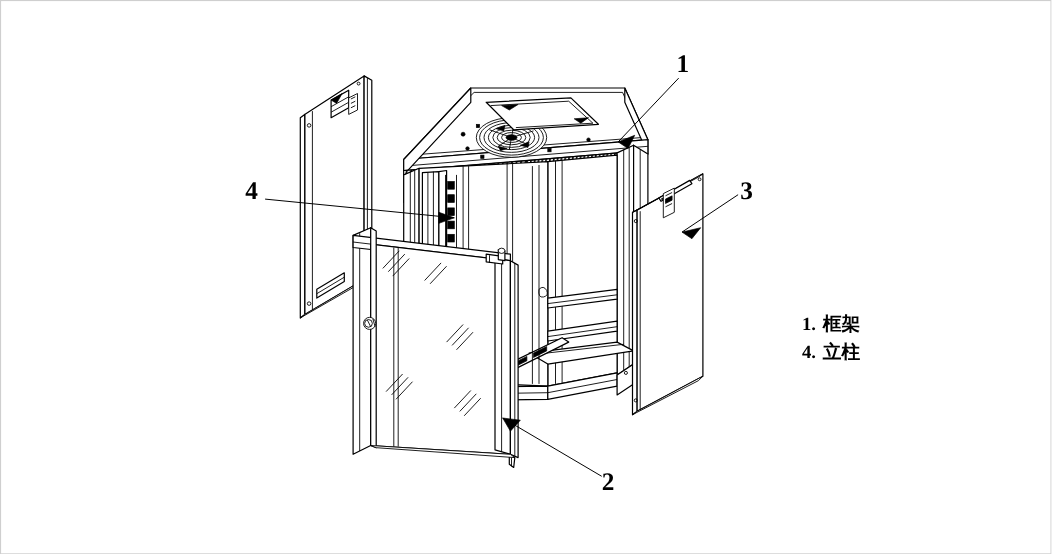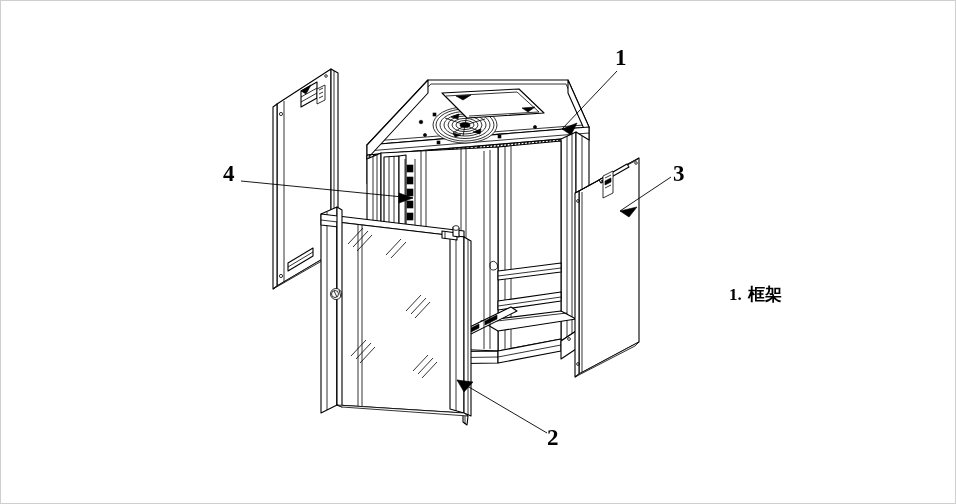--- a/index.html
+++ b/index.html
@@ -330,15 +330,18 @@
 
   <div class="callout" style="left:614px;top:44px;">1</div>
   <div class="callout" style="left:546px;top:424px;">2</div>
   <div class="callout" style="left:672px;top:160px;">3</div>
   <div class="callout" style="left:222px;top:160px;">4</div>
 
   <div class="legend">
     <div class="legend-row">
       <span class="legend-num">1.</span><span class="legend-text">框架</span>
     </div>
+    <div class="legend-row">
+      <span class="legend-num">4.</span><span class="legend-text">立柱</span>
+    </div>
   </div>
 
 </div>
 
 </body></html>

